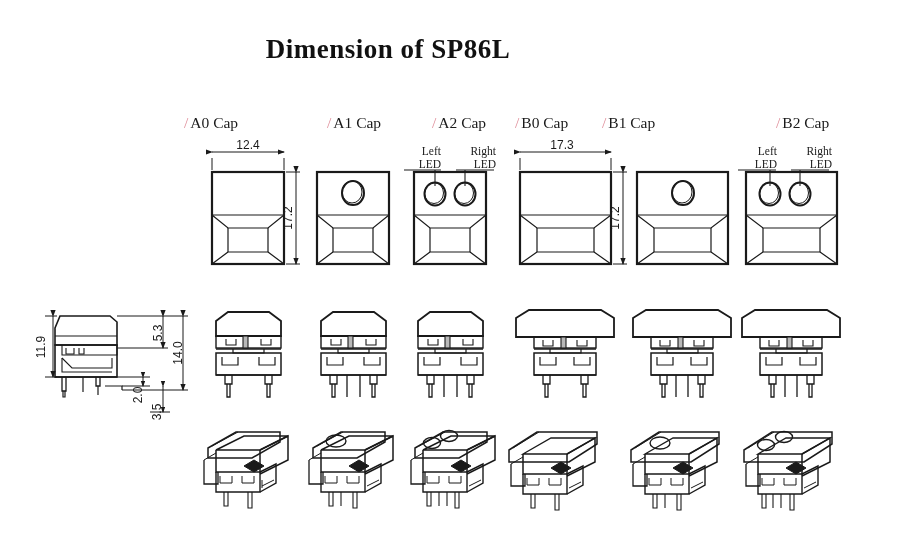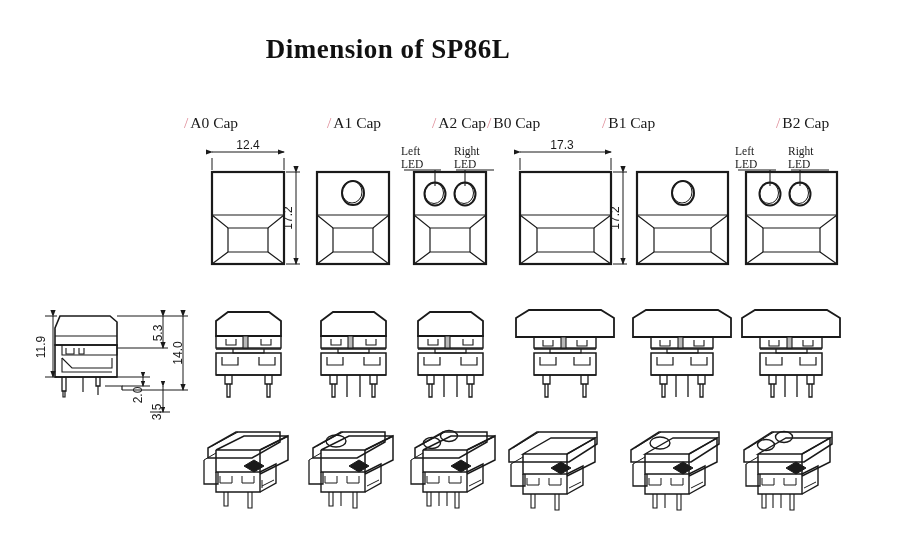--- a/index.html
+++ b/index.html
@@ -30,21 +30,21 @@
     color:#1a1a1a;
     white-space:nowrap;
   }
   .colhead .slash{color:#e0909c;margin-right:2px;}
   .ledlabel{
     position:absolute;
     font-family:"Liberation Serif", serif;
     font-size:11.5px;
     line-height:12.5px;
     color:#1a1a1a;
-    text-align:left;
+    text-align:right;
     white-space:nowrap;
   }
   svg{position:absolute;top:0;left:0;overflow:visible;}
   .dimtxt{
     font-family:"Liberation Sans", sans-serif;
     font-size:12px;
     fill:#1a1a1a;
   }
   .vdim{
     font-family:"Liberation Sans", sans-serif;
@@ -61,21 +61,21 @@
 
   <div class="colhead" style="left:184px;">
     <span class="slash">/</span><span>A0 Cap</span>
   </div>
   <div class="colhead" style="left:327px;">
     <span class="slash">/</span><span>A1 Cap</span>
   </div>
   <div class="colhead" style="left:413px;margin-left:19px;">
     <span class="slash">/</span><span>A2 Cap</span>
   </div>
-  <div class="colhead" style="left:487px;">
+  <div class="colhead" style="left:515px;">
     <span class="slash">/</span><span>B0 Cap</span>
   </div>
   <div class="colhead" style="left:602px;">
     <span class="slash">/</span><span>B1 Cap</span>
   </div>
   <div class="colhead" style="left:776px;">
     <span class="slash">/</span><span>B2 Cap</span>
   </div>
 
   <div class="ledlabel" style="left:401px;top:145px;width:40px;">

